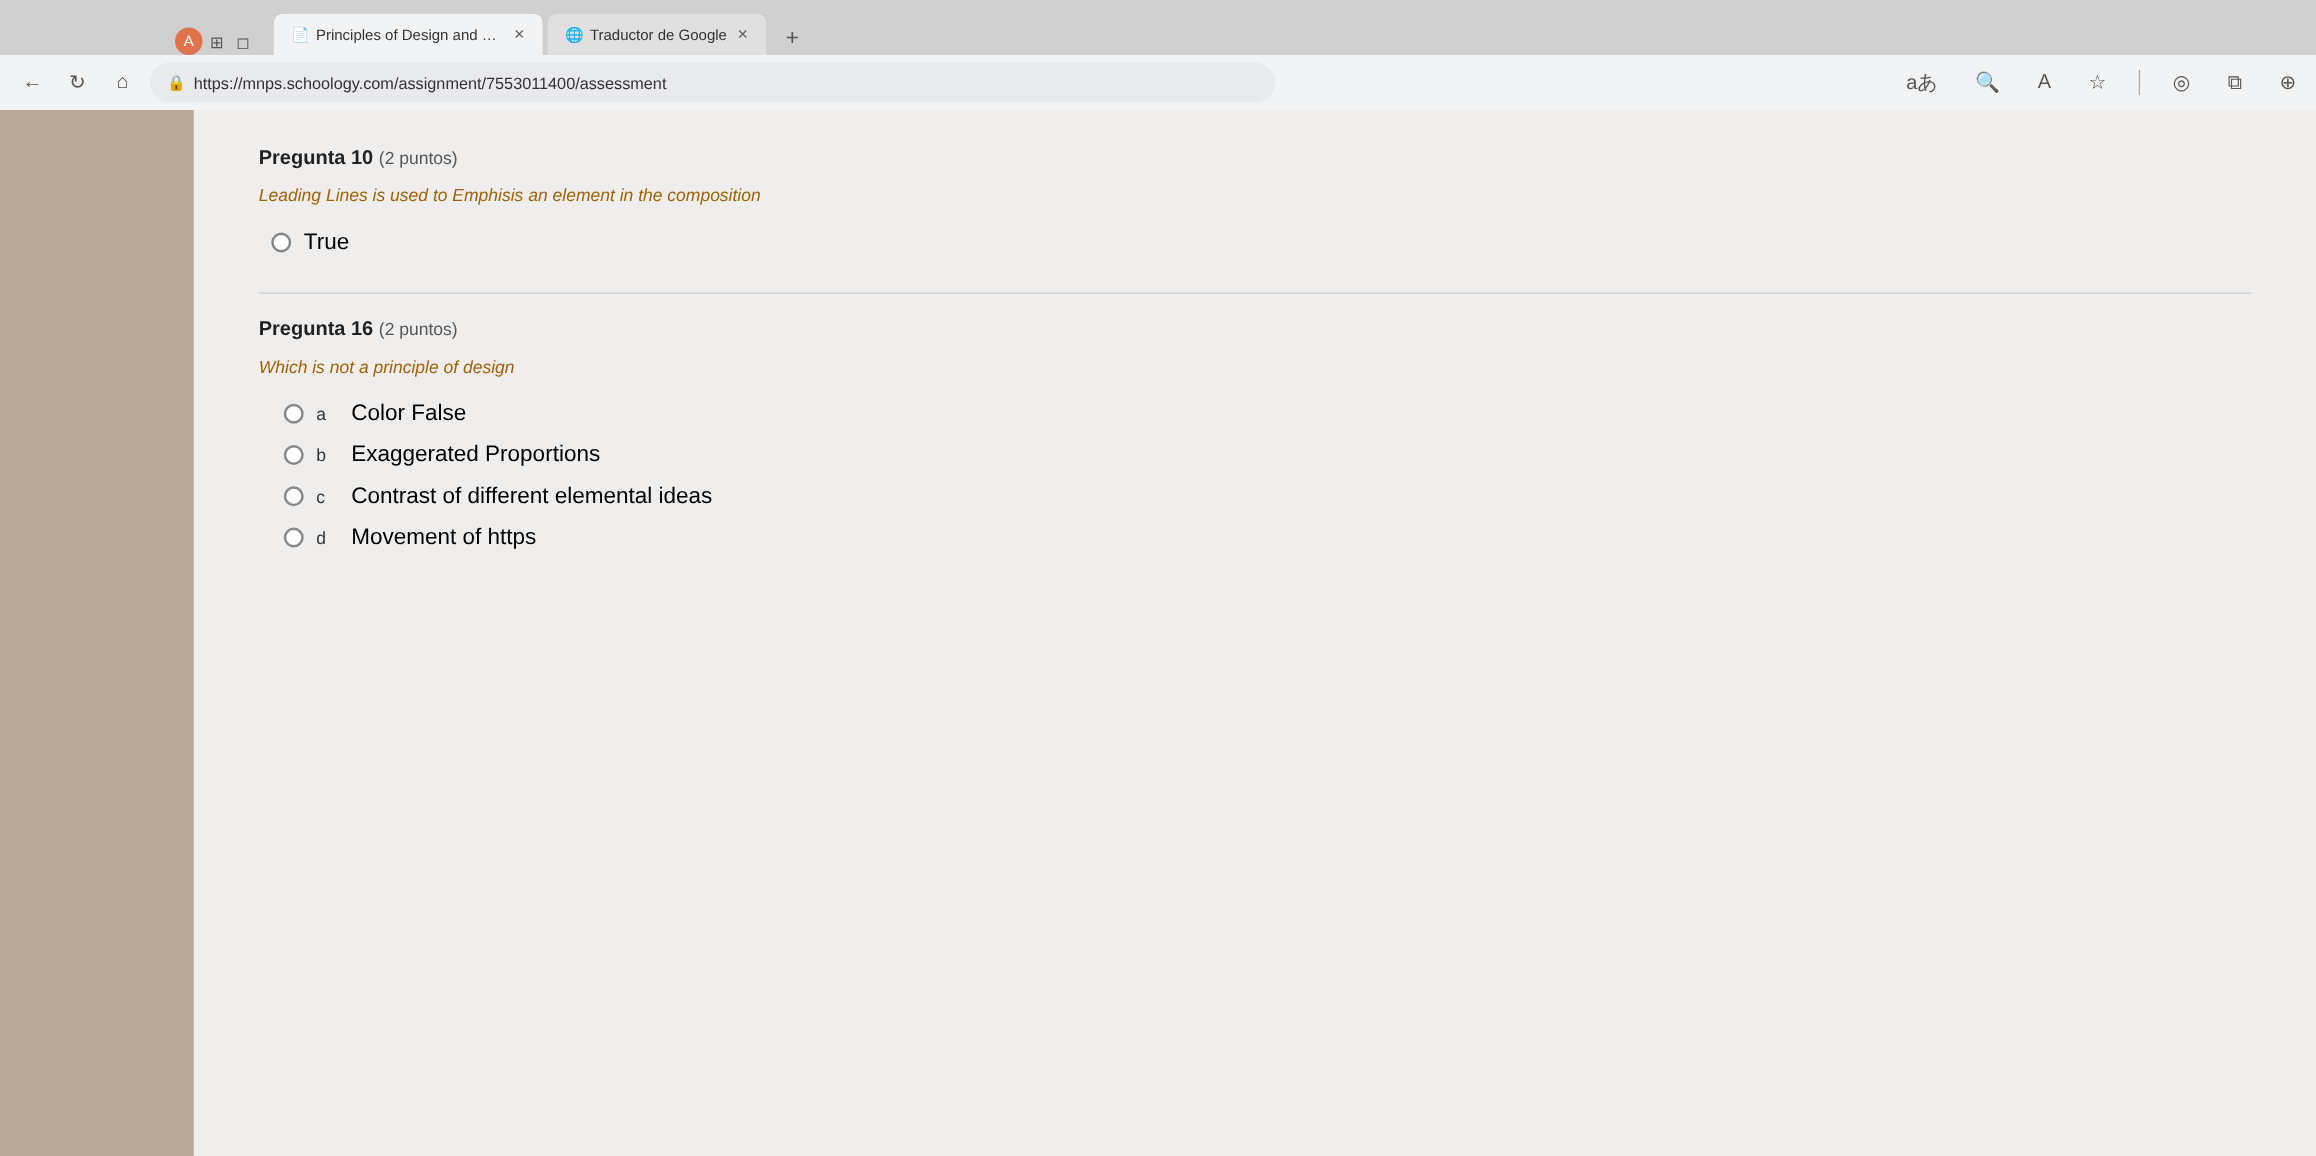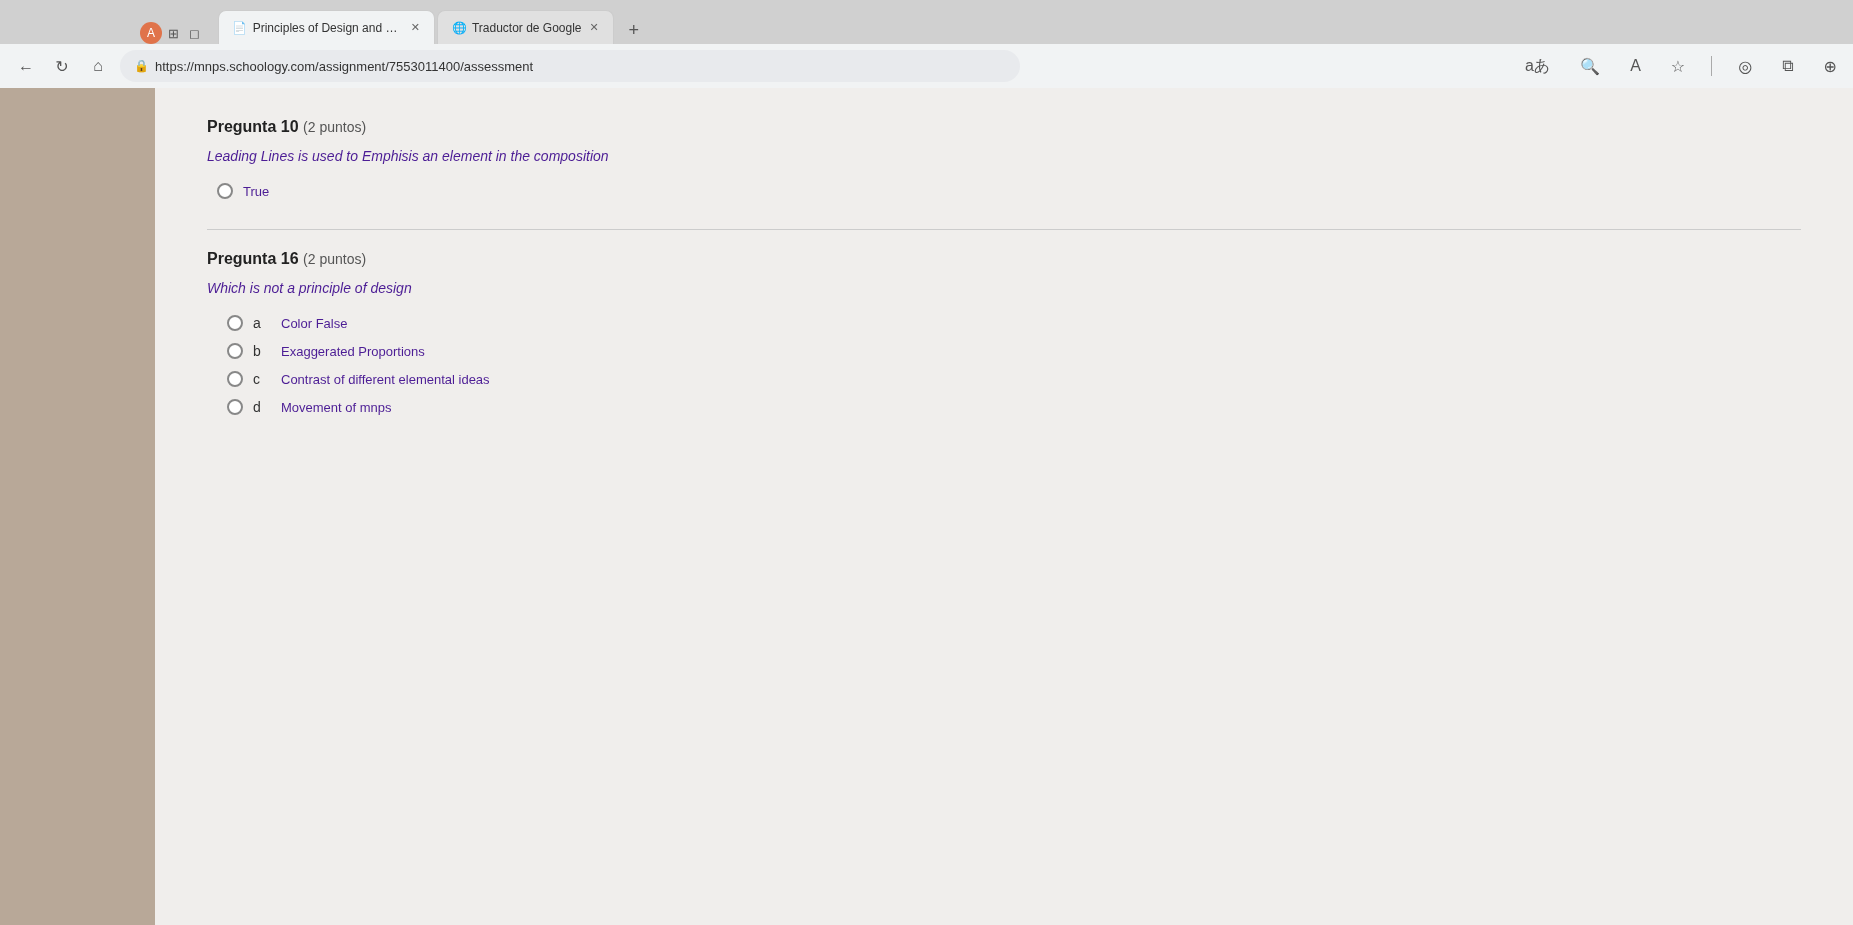--- a/index.html
+++ b/index.html
@@ -170,21 +170,21 @@
     }
 
     .question-header .points {
       font-weight: 400;
       font-size: 14px;
       color: #555;
     }
 
     .question-text {
       font-size: 14px;
-      color: #4c1d95;
+      color: #a16207;
       font-style: italic;
       margin-bottom: 16px;
       line-height: 1.5;
     }
 
     .option-row {
       display: flex;
       align-items: center;
       margin-bottom: 12px;
       gap: 10px;
@@ -195,22 +195,22 @@
       height: 16px;
       border-radius: 50%;
       border: 2px solid #888;
       display: inline-block;
       flex-shrink: 0;
       background: white;
       cursor: pointer;
     }
 
     .option-label {
-      font-size: 13px;
-      color: #4c1d95;
+      font-size: 18px;
+      color: #000000;
       cursor: pointer;
     }
 
     .option-letter {
       font-size: 14px;
       color: #333;
       min-width: 18px;
     }
 
     .divider {
@@ -349,20 +349,20 @@
 
         <div class="option-row">
           <div class="radio-circle"></div>
           <span class="option-letter">c</span>
           <span class="option-label">Contrast of different elemental ideas</span>
         </div>
 
         <div class="option-row">
           <div class="radio-circle"></div>
           <span class="option-letter">d</span>
-          <span class="option-label">Movement of mnps</span>
+          <span class="option-label">Movement of https</span>
         </div>
 
       </div>
     </div>
 
   </div>
 </div>
 
 </body></html>

